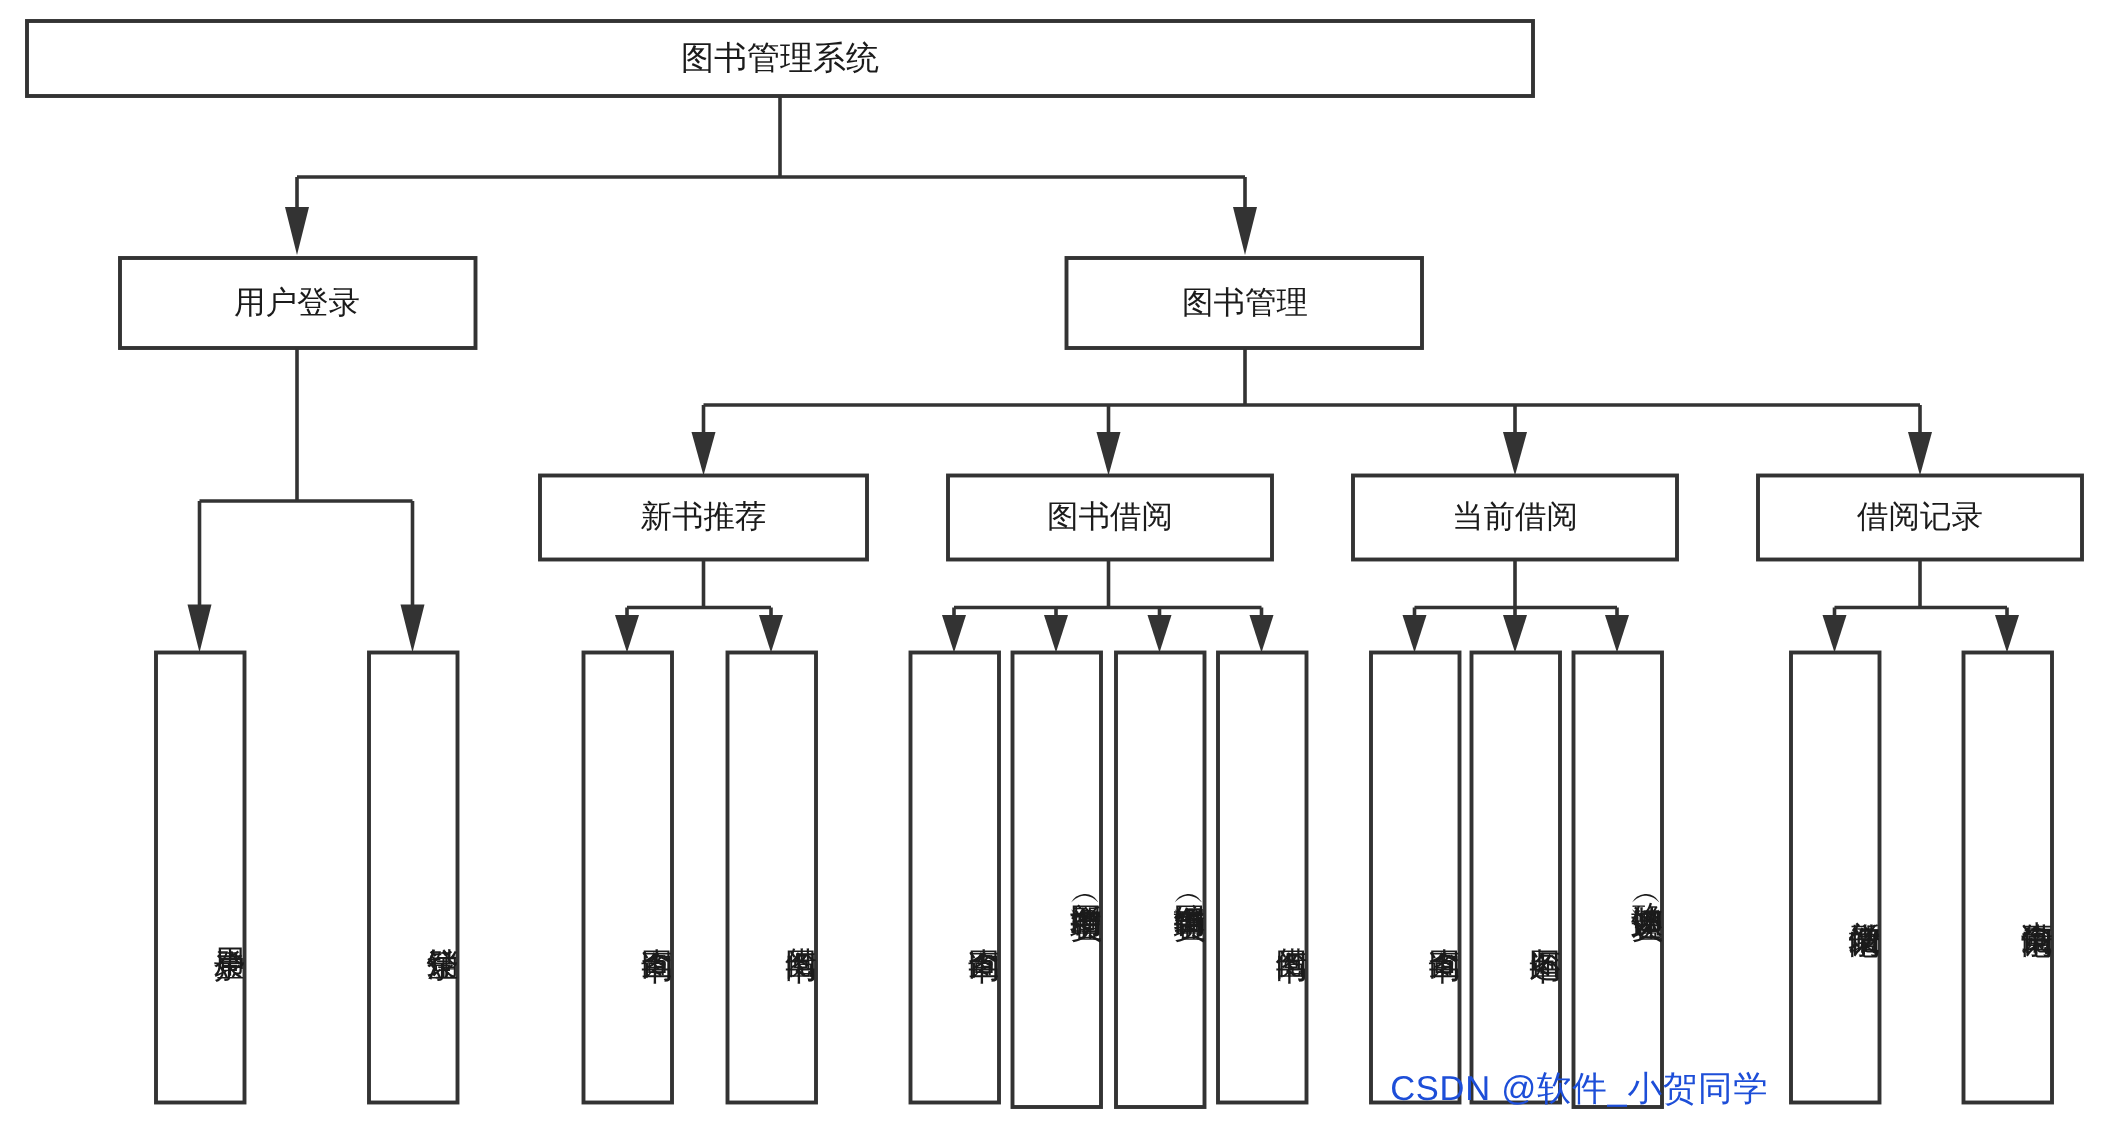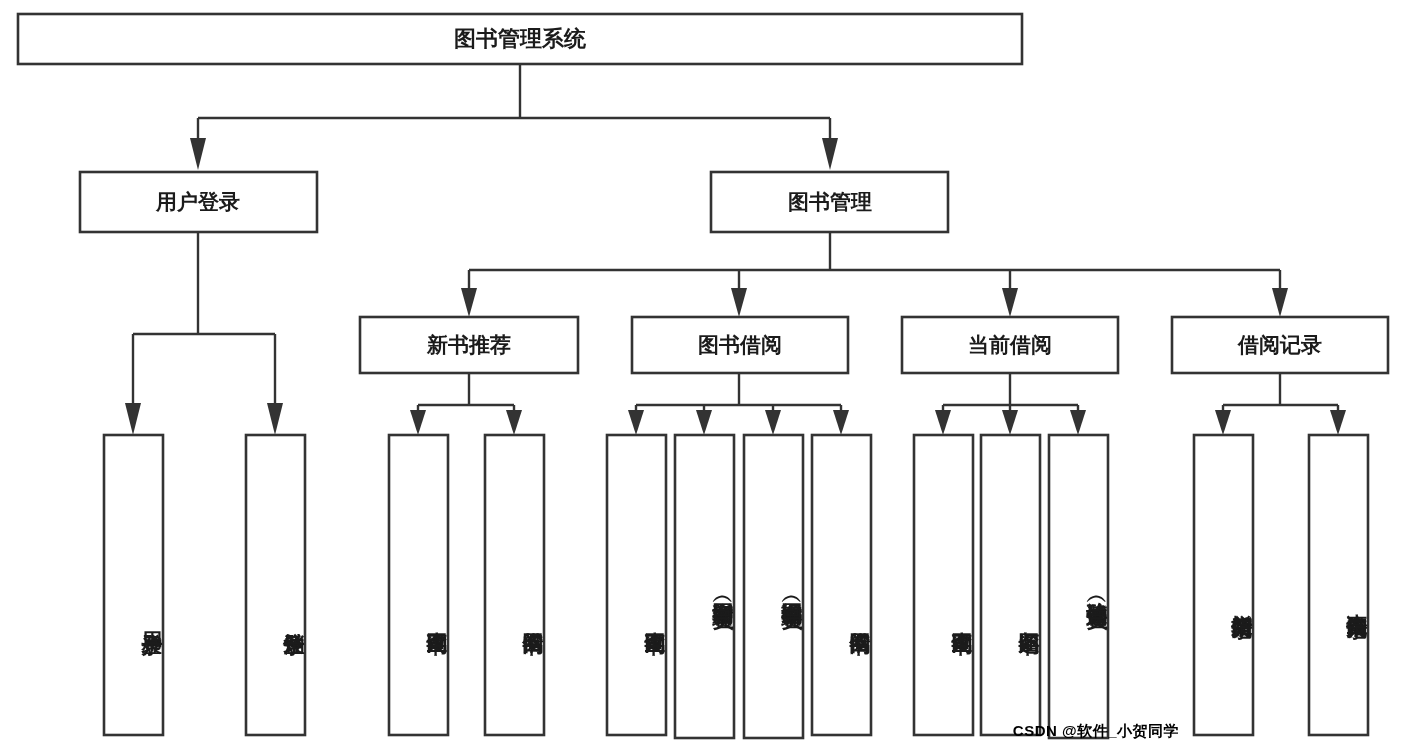--- a/index.html
+++ b/index.html
@@ -13,21 +13,20 @@
     font-family: "Liberation Sans", "DejaVu Sans", sans-serif;
     overflow: hidden;
     position: relative;
   }
   #diagram-root {
     position: absolute;
     left: 0;
     top: 0;
     width: 1187px;
     height: 747px;
-    font-weight: bold;
   }
   svg.flow {
     display: block;
     width: 1405px;
     height: 747px;
   }
   .node-box {
     fill: #ffffff;
     stroke: #333333;
     stroke-width: 2.6;
@@ -68,22 +67,22 @@
     white-space: nowrap;
     letter-spacing: 1px;
     text-align: center;
     pointer-events: none;
   }
   .watermark {
     position: absolute;
     right: 8px;
     bottom: 6px;
     font-family: "Liberation Sans", "DejaVu Sans", sans-serif;
-    font-size: 15px;
-    color: #000000;
+    font-size: 23px;
+    color: #1d4ed8;
     white-space: nowrap;
     letter-spacing: 0.5px;
   }
 </style>
 </head>
 <body>
 
 <div id="diagram-root">
 
   <svg class="flow" viewBox="0 0 1405 747" xmlns="http://www.w3.org/2000/svg">

